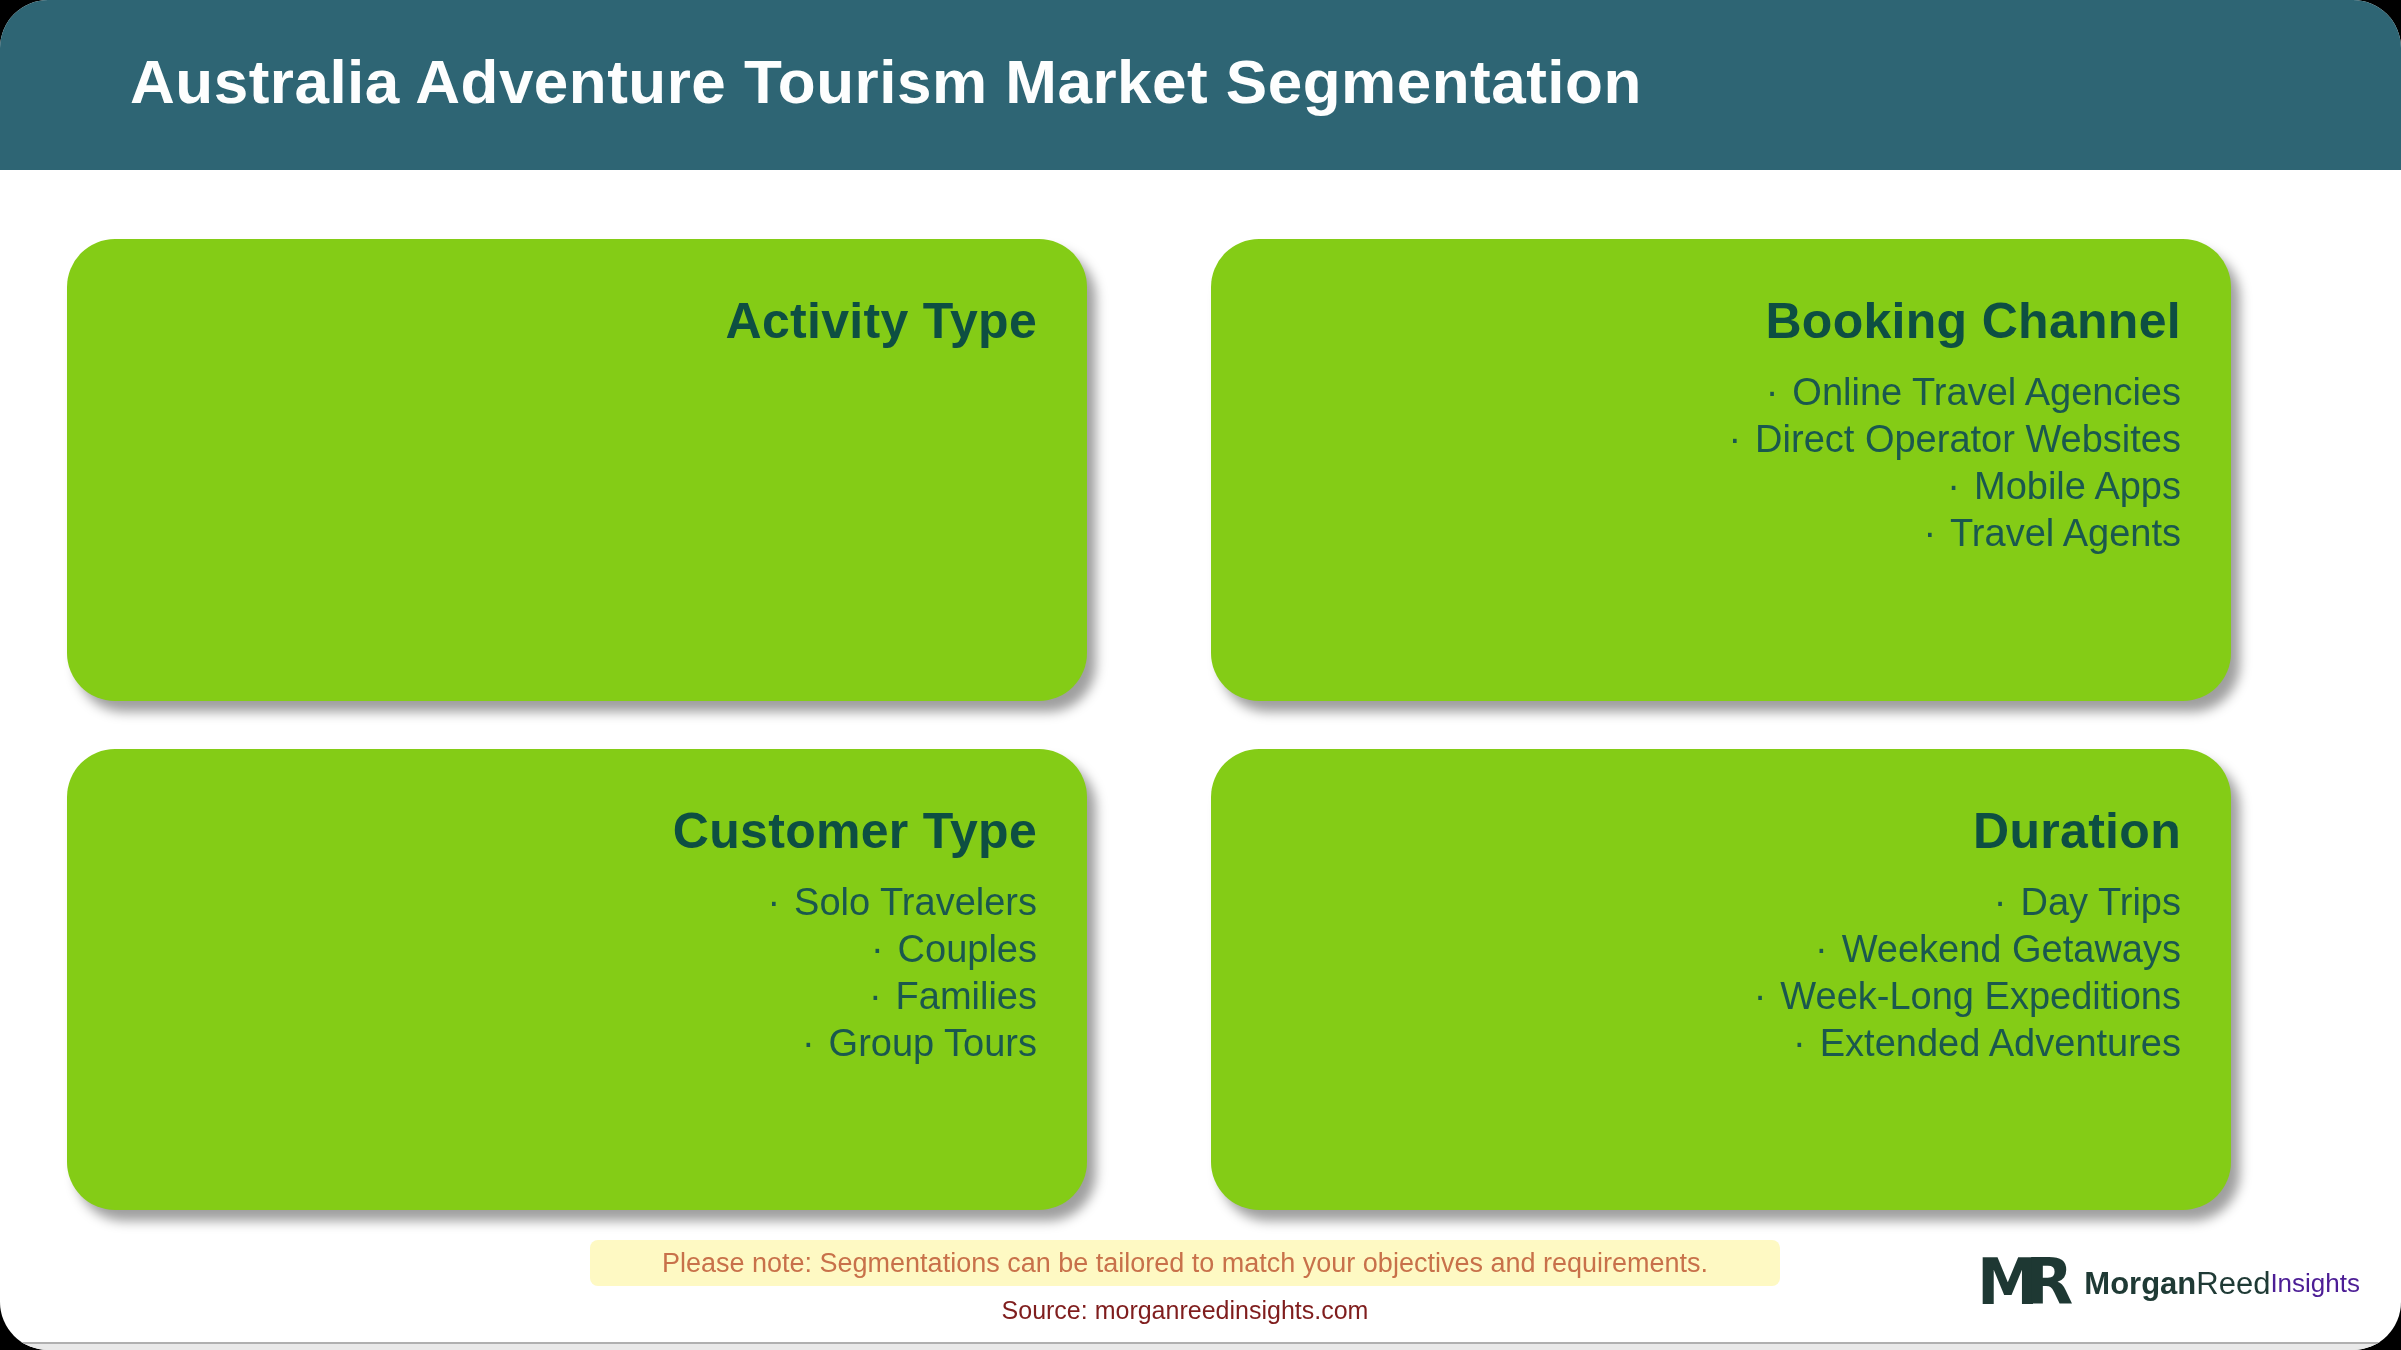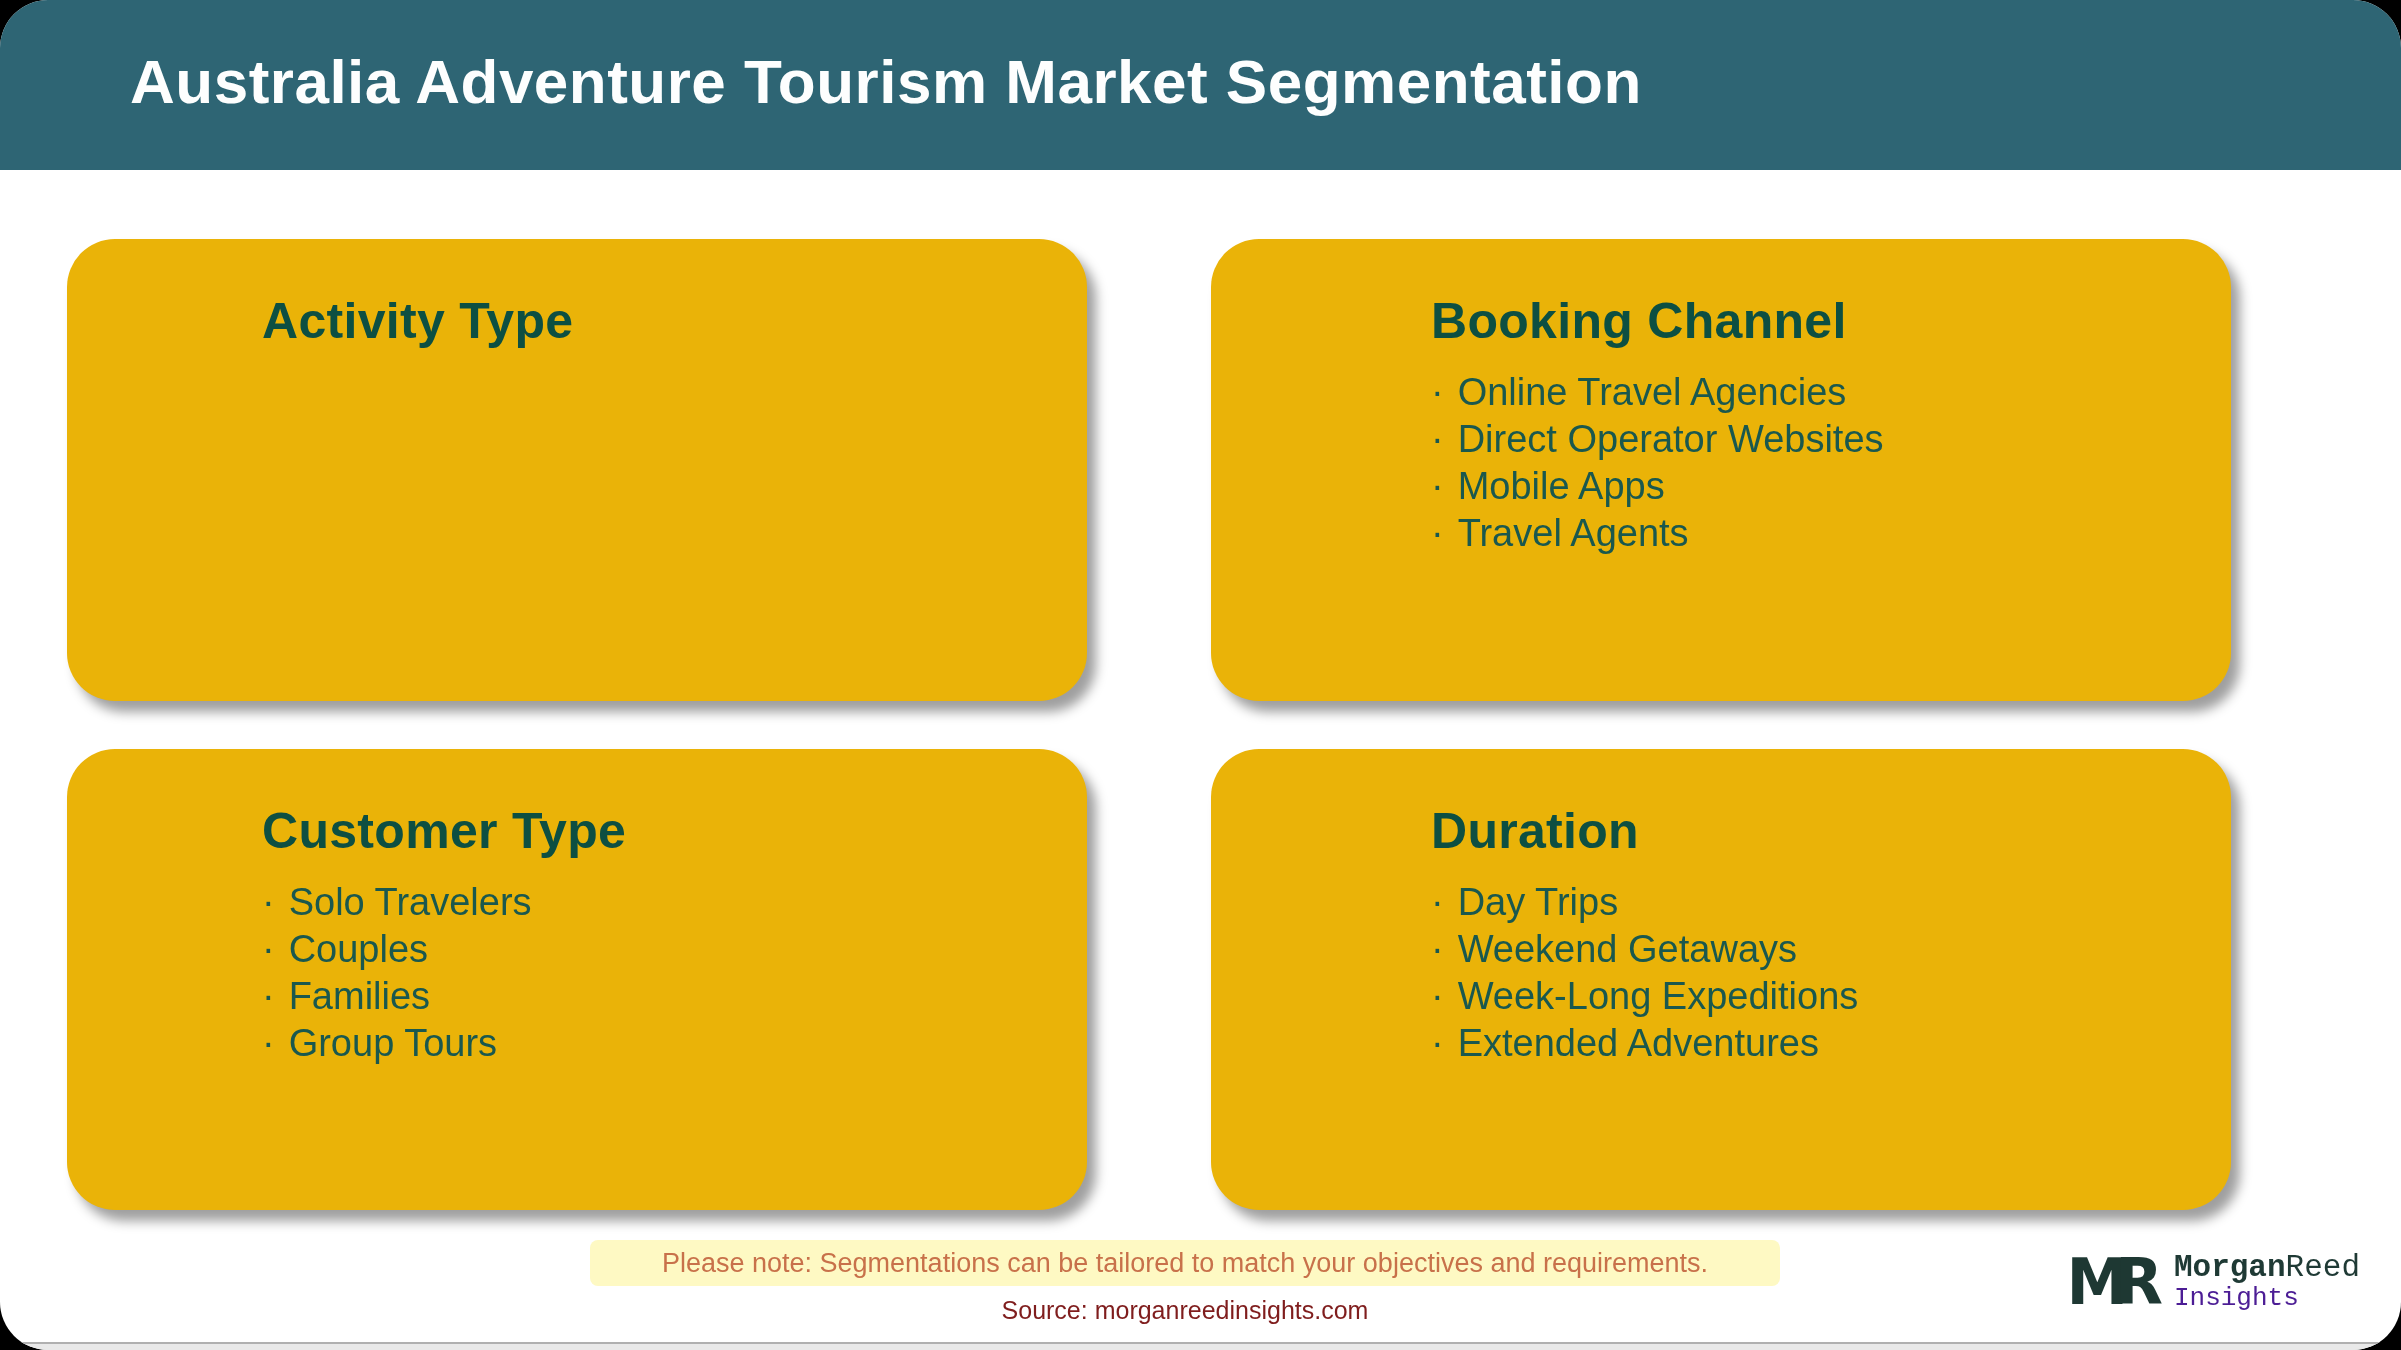--- a/index.html
+++ b/index.html
@@ -6,22 +6,22 @@
   *{box-sizing:border-box;}
   .stage{position:relative;width:2401px;height:1350px;background:#000;font-family:"Liberation Sans",sans-serif;}
   .slide{position:absolute;inset:0;background:#ffffff;border-radius:48px;overflow:hidden;}
 
   
   .topbar{position:absolute;top:0;left:0;right:0;height:170px;background:#2e6574;}
   .topbar h1{margin:0;padding:0 0 0 130px;line-height:164px;font-size:62px;font-weight:700;
              color:#fdfefe;letter-spacing:0.5px;white-space:nowrap;}
 
   
-  .card{position:absolute;background:#eab308;border-radius:48px;
-        box-shadow:9px 11px 12px rgba(0,0,0,0.38);}
+  .card{position:absolute;background:#84cc16;border-radius:48px;
+        box-shadow:9px 11px 12px rgba(0,0,0,0.38);text-align:right;}
   .card .inner{padding:52px 50px 0 195px;}
   .card.rightcol .inner{padding-left:220px;}
   .card h2{margin:0 0 18px 0;font-size:50px;line-height:1.2;font-weight:700;color:#0d4f42;letter-spacing:0.3px;}
   .card ul{margin:0;padding:0;list-style:none;}
   .card li{font-size:38px;line-height:47px;color:#1a584e;white-space:nowrap;}
   .card li::before{content:"\00B7";margin-right:14px;}
 
   #card-0{left:67px;top:239px;width:1020px;height:462px;}
   #card-1{left:1211px;top:239px;width:1020px;height:462px;}
   #card-2{left:67px;top:749px;width:1020px;height:461px;}
@@ -32,21 +32,21 @@
            border-radius:8px;text-align:center;}
   .notebar span{line-height:46px;font-size:27px;color:#c8714a;white-space:nowrap;}
   .source{position:absolute;left:0;top:1296px;width:2370px;text-align:center;
           font-size:25px;color:#7f1d1d;}
 
   
   .logo{position:absolute;right:41px;top:1252px;display:flex;align-items:center;}
   .monogram{font-weight:800;font-size:62px;letter-spacing:-13px;color:#1e3833;
             font-family:"DejaVu Sans",sans-serif;line-height:62px;padding-right:24px;
             transform:scaleY(1.02);}
-  .logotext{display:flex;flex-direction:column;font-family:Liberation Mono, monospace;line-height:31px;}
+  .logotext{display:flex;flex-direction:row;font-family:Liberation Sans, sans-serif;line-height:31px;}
   .logotext .l1{font-size:31px;color:#1f3a35;white-space:nowrap;}
   .logotext .l1 b{font-weight:700;}
   .logotext .l2{font-size:26px;color:#4c1d95;}
 
   
   .bottom-strip{position:absolute;left:0;right:0;bottom:0;height:8px;background:#e9e9e9;
                 border-top:2px solid #b0b0b0;}
 </style>
 </head>
 <body>

